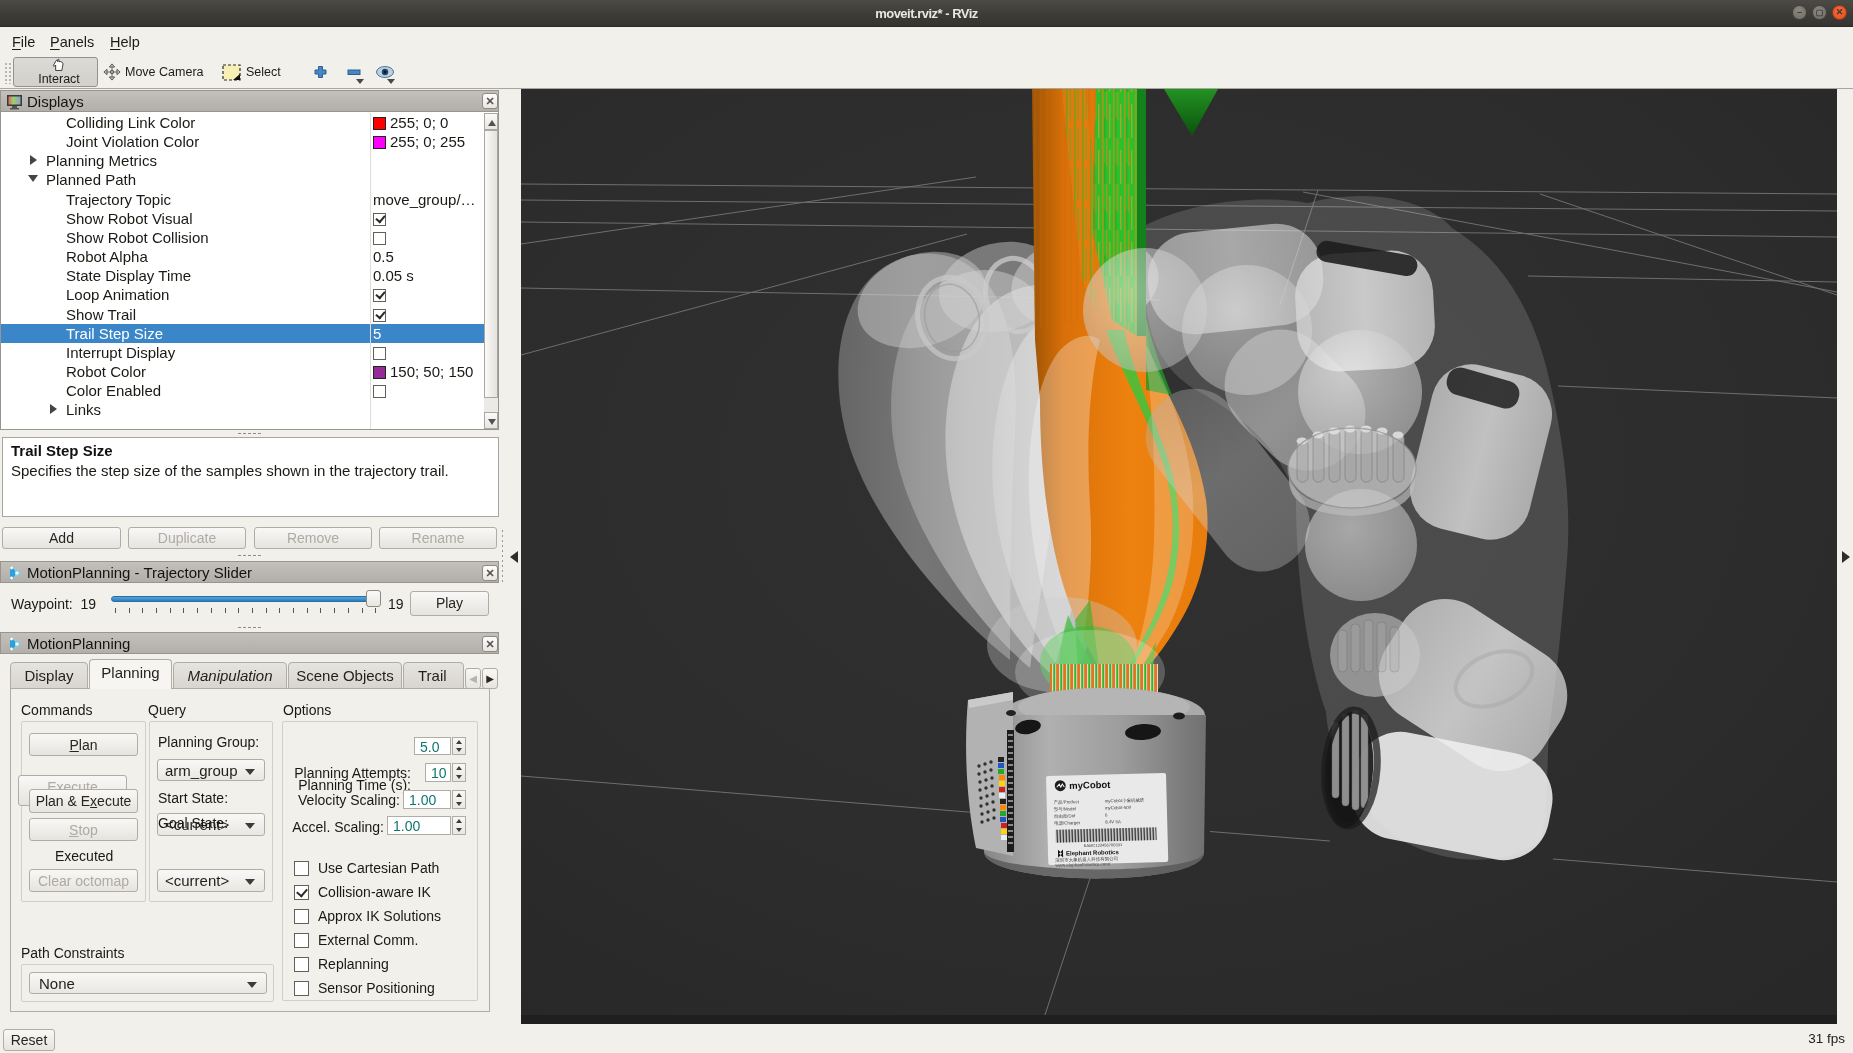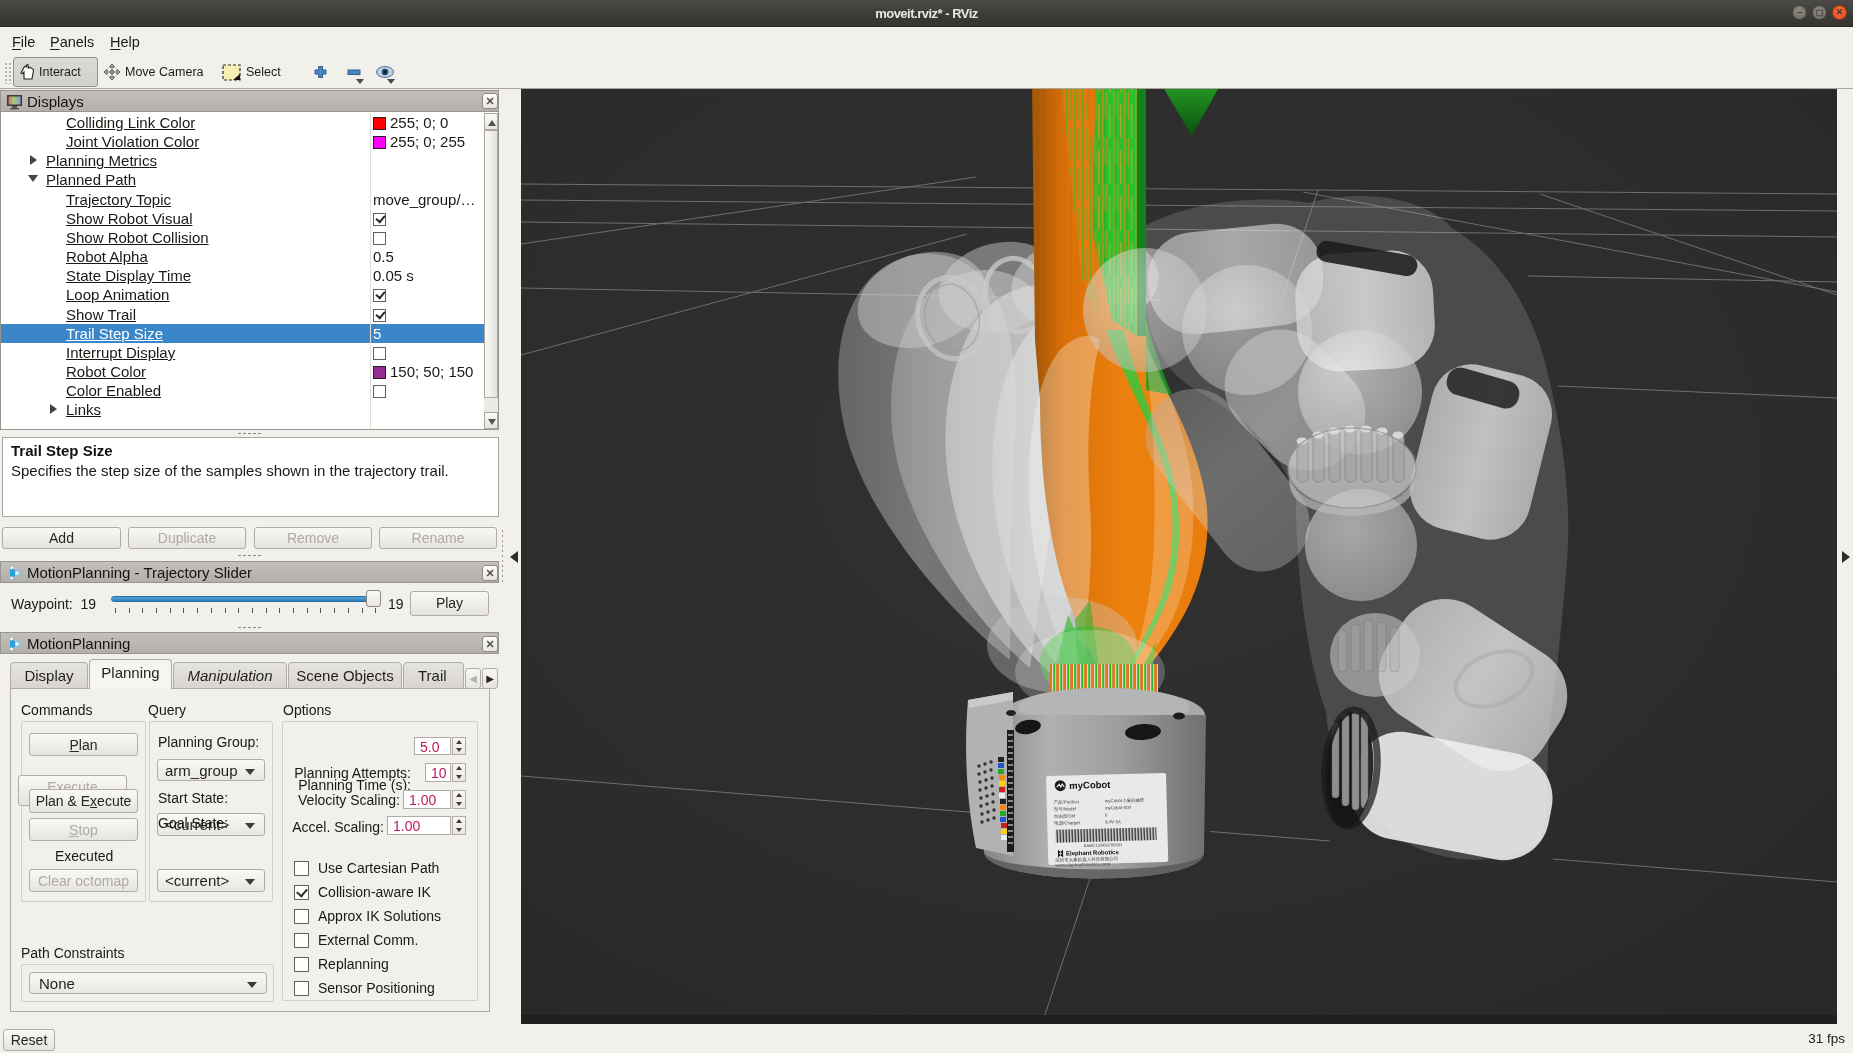--- a/index.html
+++ b/index.html
@@ -21,34 +21,34 @@
 
 #menubar { position:absolute; left:0; top:27px; width:1853px; height:29px; background:#f2f0eb; }
 #menubar .mi { position:absolute; top:7px; font-size:14.5px; color:#1c1b17; }
 #menubar .mi u { text-decoration:underline; text-underline-offset:2px; }
 
 
 #toolbar { position:absolute; left:0; top:56px; width:1853px; height:33px; background:#f2f0eb; border-bottom:1px solid #aaa69f; }
 .grip { position:absolute; left:4px; top:62px; width:7px; height:22px;
   background-image:radial-gradient(#b9b6af 1px, transparent 1.3px); background-size:4px 4px; }
 .tbtn { position:absolute; top:57px; height:30px; display:flex; align-items:center; font-size:12.5px; color:#1c1b17; }
-#btn-interact { left:13px; width:85px; background:linear-gradient(#dcdad6,#d2d0cb); border:1px solid #979289; border-radius:3px; padding-left:4px; }
+#btn-interact { left:13px; width:85px; background:linear-gradient(#dcdad6,#d2d0cb); border:1px solid #979289; border-radius:3px; padding-left:4px;flex-direction:column; }
 .caret { position:absolute; width:0; height:0; border-left:4px solid transparent; border-right:4px solid transparent; border-top:5px solid #4a4843; }
 
 
 .phead { position:absolute; left:0; width:499px; height:22px; background:linear-gradient(#c3c0bb,#b2afaa);
   border:1px solid #98948e; }
 .phead .ptitle { position:absolute; left:26px; top:2px; font-size:15px; color:#141310; }
 .pclose { position:absolute; width:16px; height:16px; background:linear-gradient(#fdfdfc,#e8e6e2); border:1px solid #8f8b84; border-radius:3px;
   color:#565450; font-size:11px; font-weight:bold; text-align:center; line-height:14px; }
 
 
 #dlist { position:absolute; left:0; top:112px; width:499px; height:318px; background:#ffffff; border:1px solid #98948e; border-top:none; }
 .drow { position:absolute; left:0; width:484px; height:19px; font-size:15px; color:#1a1914; }
-.drow .nm { position:absolute; top:1px;text-decoration:underline; }
+.drow .nm { position:absolute; top:1px; }
 .drow .val { position:absolute; left:372px; top:1px; }
 .drow.sel { background:#3a86c8; color:#ffffff; }
 #dcol { position:absolute; left:370px; top:113px; width:1px; height:316px; background:#e0ddd8; }
 .tri-r { display:inline-block; width:0; height:0; border-top:5px solid transparent; border-bottom:5px solid transparent; border-left:7px solid #46443f; }
 .tri-d { display:inline-block; width:0; height:0; border-left:5px solid transparent; border-right:5px solid transparent; border-top:7px solid #46443f; }
 .swatch { display:inline-block; width:13px; height:13px; border:1px solid #24231f; vertical-align:-2px; margin-right:4px; }
 .cbx { display:inline-block; width:13px; height:13px; border:1px solid #62605b; background:#fff; vertical-align:-2px; position:relative; }
 .cbx.ck:before { content:""; position:absolute; left:2px; top:1px; width:7px; height:4px; border-left:2px solid #2d2b27; border-bottom:2px solid #2d2b27; transform:rotate(-50deg); }
 
 #dscroll { position:absolute; left:484px; top:113px; width:14px; height:316px; background:#eceae6; }
@@ -81,21 +81,21 @@
 
 
 .tab { position:absolute; top:662px; height:27px; background:linear-gradient(#e6e4df,#d8d5d0); border:1px solid #b1ada6; border-radius:4px 4px 0 0;
   font-size:15px; color:#211f1a; text-align:center; padding-top:4px; }
 .tab.active { top:659px; height:30px; background:#f6f5f2; border-bottom:none; z-index:3; }
 #pane { position:absolute; left:10px; top:688px; width:480px; height:324px; background:#f2f0eb; border:1px solid #b1ada6; }
 .gbox { position:absolute; border:1px solid #d2cfc8; border-radius:2px; }
 .glabel { position:absolute; font-size:14px; color:#1a1914; }
 .combo { position:absolute; background:linear-gradient(#f9f8f6,#e9e7e3); border:1px solid #b1ada6; border-radius:3px; font-size:15px; color:#211f1a; }
 .combo .ar { position:absolute; right:9px; top:45%; width:0; height:0; border-left:5px solid transparent; border-right:5px solid transparent; border-top:6px solid #3e3c37; }
-.spin { position:absolute; background:#ffffff; border:1px solid #b1ada6; font-size:14px; color:#be185d; padding:1px 0 0 5px; }
+.spin { position:absolute; background:#ffffff; border:1px solid #b1ada6; font-size:14px; color:#0f766e; padding:1px 0 0 5px; }
 .spinarr { position:absolute; width:14px; background:linear-gradient(#f9f8f6,#e9e7e3); border:1px solid #b1ada6; }
 .spinarr .u { position:absolute; left:3px; top:2px; width:0; height:0; border-left:3.5px solid transparent; border-right:3.5px solid transparent; border-bottom:4px solid #3e3c37; }
 .spinarr .d { position:absolute; left:3px; bottom:2px; width:0; height:0; border-left:3.5px solid transparent; border-right:3.5px solid transparent; border-top:4px solid #3e3c37; }
 .ckrow { position:absolute; font-size:14px; color:#1a1914; }
 .ckrow .cbx { margin-right:9px; width:15px; height:15px; vertical-align:-3px; }
 .ckrow .cbx.ck:before { left:2px; top:2px; width:8px; height:5px; }
 
 
 #view3d { position:absolute; left:521px; top:89px; width:1316px; height:935px; background:#2d2c2c; }
 #fps { position:absolute; right:8px; top:1031px; font-size:13.5px; color:#21201c; }

